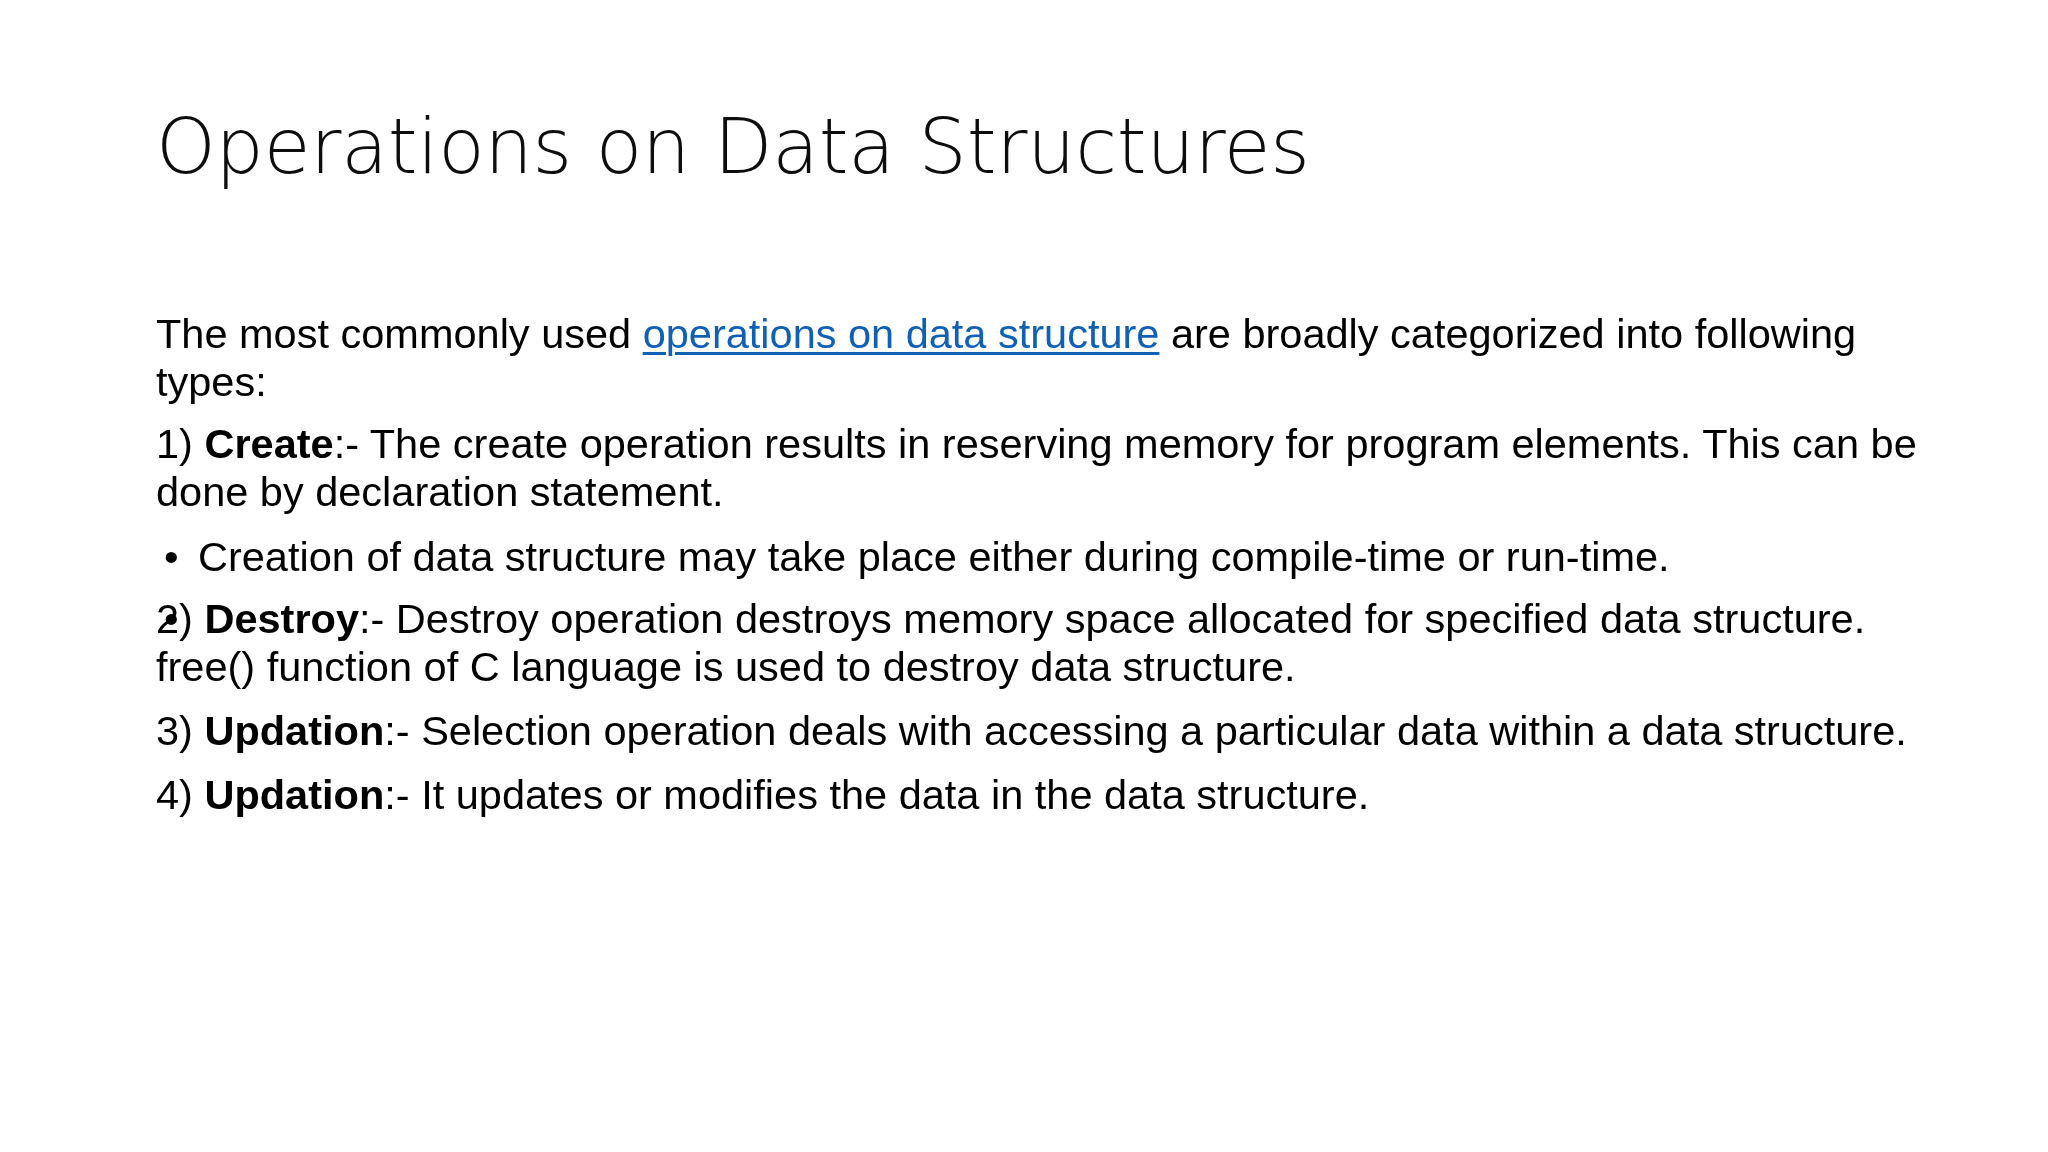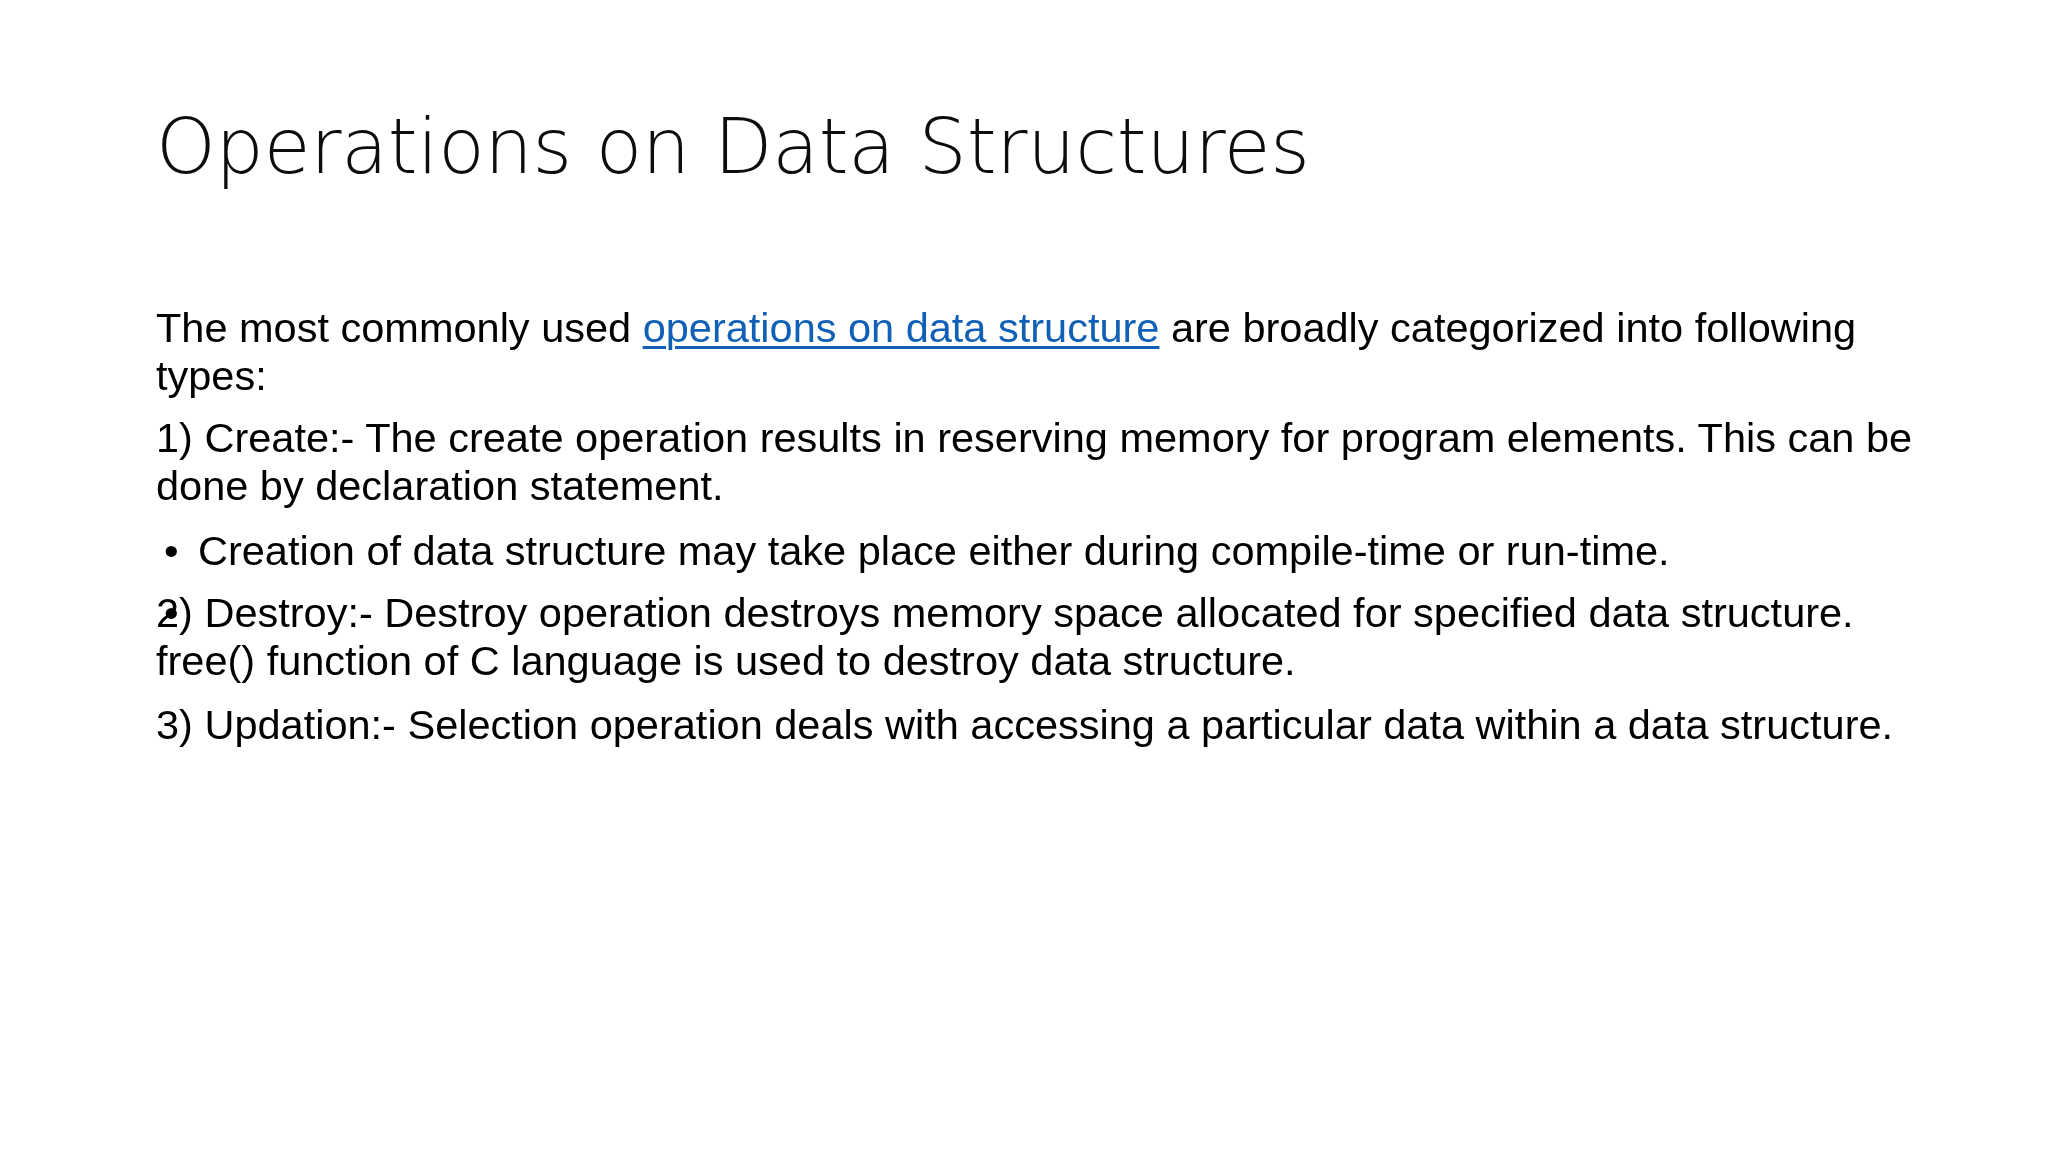--- a/index.html
+++ b/index.html
@@ -45,30 +45,30 @@
     left: 156px;
     top: 300px;
     width: 1770px;
     font-family: "Liberation Sans", sans-serif;
     font-size: 41.5px;
     line-height: 1.16;
     color: #000000;
   }
 
   .para {
-    margin: 4px 0 14px 0;
+    margin: 10px 0 14px 0;
     text-indent: 0;
   }
 
   .para.numbered {
     margin-bottom: 16px;
   }
 
   .para b {
-    font-weight: normal;
+    font-weight: bold;
   }
 
   
   .bullet-item {
     position: relative;
     margin: 0 0 14px 0;
     padding-left: 42px;
   }
   .bullet-item .bullet-glyph {
     position: absolute;
@@ -100,15 +100,16 @@
     <p class="para numbered"><span>1)</span><span> </span><b>Create</b><span>:- </span><span>The create operation results in reserving memory for program elements. This can be done by declaration statement.</span></p>
 
     <p class="bullet-item"><span class="bullet-glyph">•</span><span>Creation of data structure may take place either during compile-time or run-time.</span></p>
 
     <p class="bullet-item"><span class="bullet-glyph">•</span></p>
 
     <p class="para numbered"><span>2)</span><span> </span><b>Destroy</b><span>:- </span><span>Destroy operation destroys memory space allocated for specified data structure. free() function of C language is used to destroy data structure.</span></p>
 
     <p class="para numbered"><span>3)</span><span> </span><b>Updation</b><span>:- </span><span>Selection operation deals with accessing a particular data within a data structure.</span></p>
 
+    <p class="para numbered"><span>4)</span><span> </span><b>Updation</b><span>:- </span><span>It updates or modifies the data in the data structure.</span></p>
 
   </div>
 </div>
 
 </body></html>

